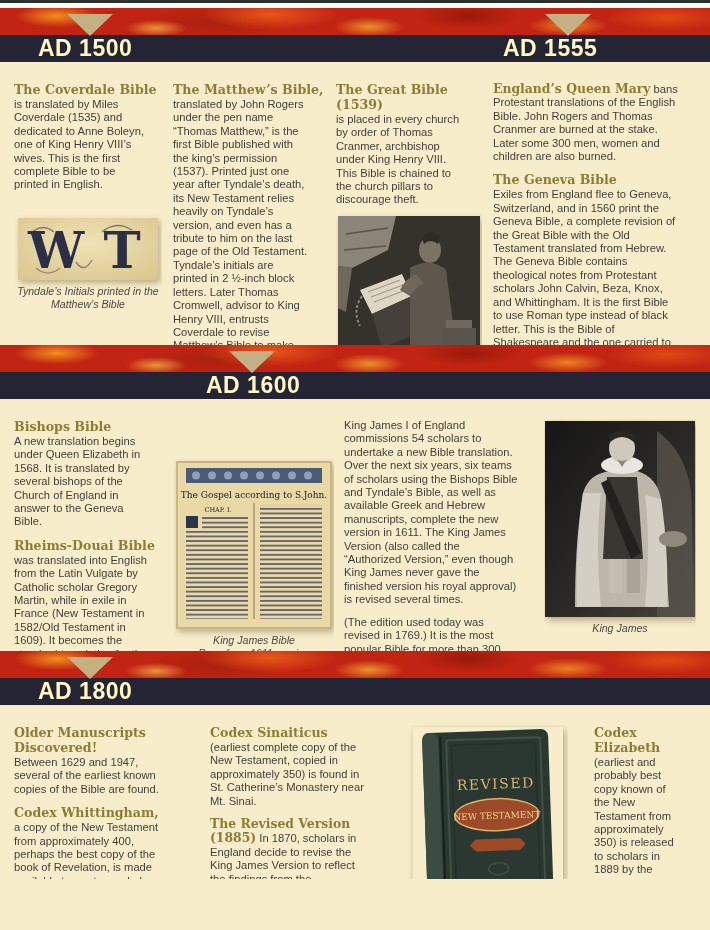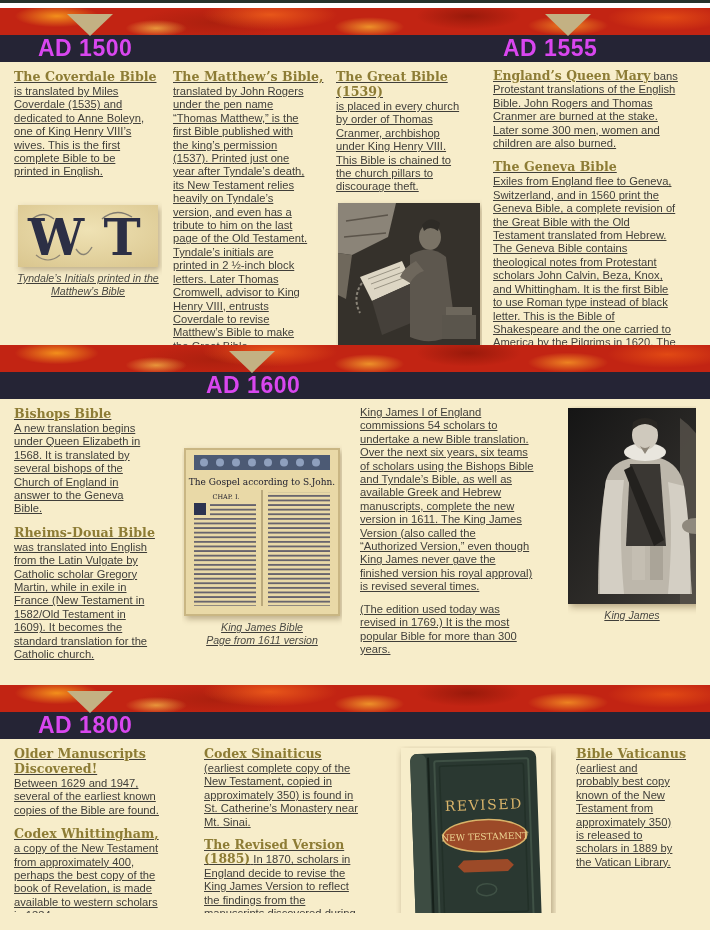--- a/index.html
+++ b/index.html
@@ -14,25 +14,25 @@
     radial-gradient(ellipse 50px 14px at 52% 70%, rgba(255,190,50,.7), rgba(255,190,50,0) 70%),
     radial-gradient(ellipse 70px 18px at 66% 30%, rgba(140,22,8,.75), rgba(140,22,8,0) 75%),
     radial-gradient(ellipse 56px 14px at 80% 65%, rgba(255,170,40,.7), rgba(255,170,40,0) 72%),
     radial-gradient(ellipse 80px 18px at 94% 35%, rgba(231,80,20,.85), rgba(231,80,20,0) 75%),
     radial-gradient(ellipse 100px 22px at 30% 55%, rgba(150,28,10,.5), rgba(150,28,10,0) 75%);}
   .tri{position:absolute;top:6px;width:0;height:0;
        border-left:23px solid transparent;border-right:23px solid transparent;
        border-top:22px solid #c3b183;}
   .bar{position:relative;height:27px;background:#252435;}
   .era{position:absolute;top:0;line-height:27px;font-size:23px;font-weight:bold;
-       letter-spacing:.5px;color:#d946ef;}
-  .content{box-sizing:border-box;padding:7px 14px 0 14px;font-size:11.2px;line-height:13.4px;text-decoration:underline;}
+       letter-spacing:.5px;color:#fef9c3;}
+  .content{box-sizing:border-box;padding:20px 14px 0 14px;font-size:11.2px;line-height:13.4px;}
   .grid1{display:grid;grid-template-columns:148px 152px 146px 1fr;column-gap:11px;height:283px;}
-  .grid2{display:grid;grid-template-columns:150px 160px 190px 1fr;column-gap:18px;height:286px;}
-  .grid3{display:grid;grid-template-columns:170px 172px 160px 1fr;column-gap:20px;height:174px;}
+  .grid2{display:grid;grid-template-columns:150px 160px 190px 1fr;column-gap:10px;height:252px;}
+  .grid3{display:grid;grid-template-columns:170px 172px 160px 1fr;column-gap:26px;height:174px;}
   .col{overflow:hidden;}
   .h{color:#8d7c35;font-family:"DejaVu Serif",serif;font-weight:bold;font-size:12.6px;
      line-height:15px;margin:0 0 1px 0;}
   .hspan{color:#8d7c35;font-family:"DejaVu Serif",serif;font-weight:bold;font-size:12.4px;}
   .p{margin:0 16px 9px 0;}
   .fig{margin:0;text-align:center;}
   .fig svg{display:block;margin:0 auto;box-shadow:2px 3px 6px rgba(80,55,20,.35);}
   .figcap{font-style:italic;font-size:10.6px;line-height:12.8px;color:#4a4943;margin-top:5px;}
   .mt-init{margin-top:26px;}
   .mt-chain{margin-top:8px;}
@@ -244,18 +244,18 @@
               <text x="84" y="92" text-anchor="middle" font-family="DejaVu Serif, serif" font-size="9" fill="#ecd391">NEW TESTAMENT</text>
               <path d="M62,112 h44 l6,6 -6,6 h-44 l-6,-6 Z" fill="#9c4a28"></path>
               <ellipse cx="84" cy="142" rx="10" ry="6" fill="none" stroke="#3f5145" stroke-width="1.5"></ellipse>
             </g>
           </svg>
           <figcaption class="figcap">The Revised Version</figcaption>
         </figure>
       </div>
 
       <div class="col">
-        <div class="h">Bible Vaticanus</div>
+        <div class="h">Codex Elizabeth</div>
         <p class="p">(earliest and probably best copy known of the New Testament from approximately 350) is released to scholars in 1889 by the Vatican Library.</p>
       </div>
     </div>
   </section>
 </div>
 
 </body></html>

